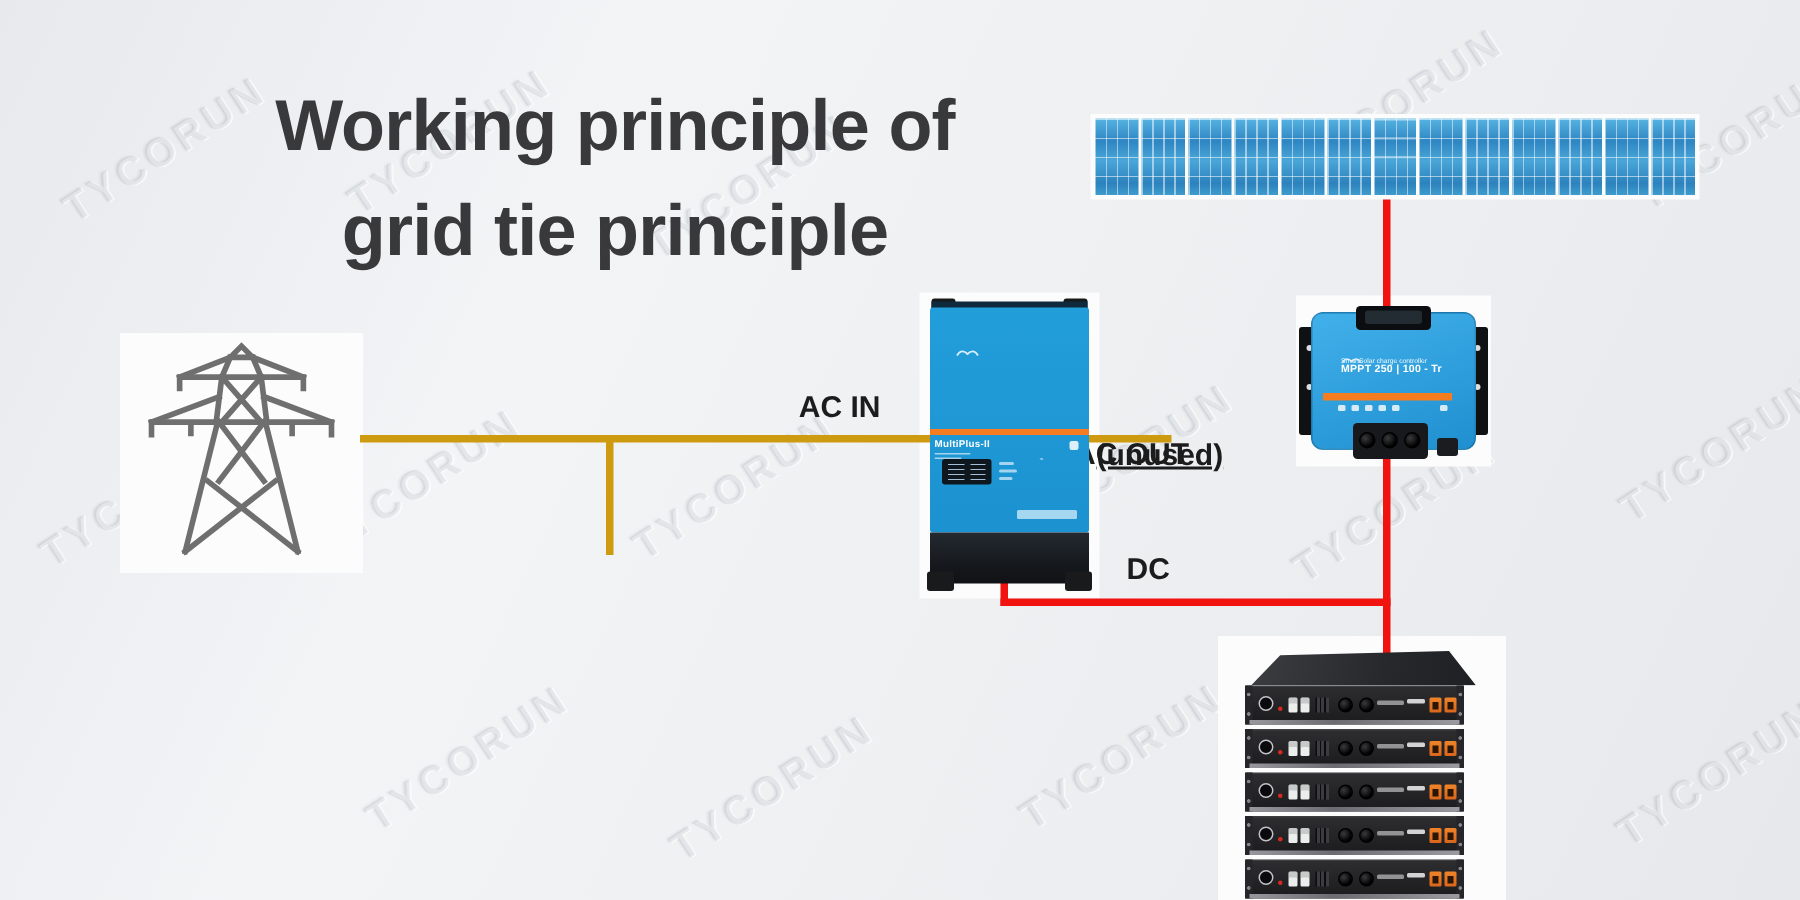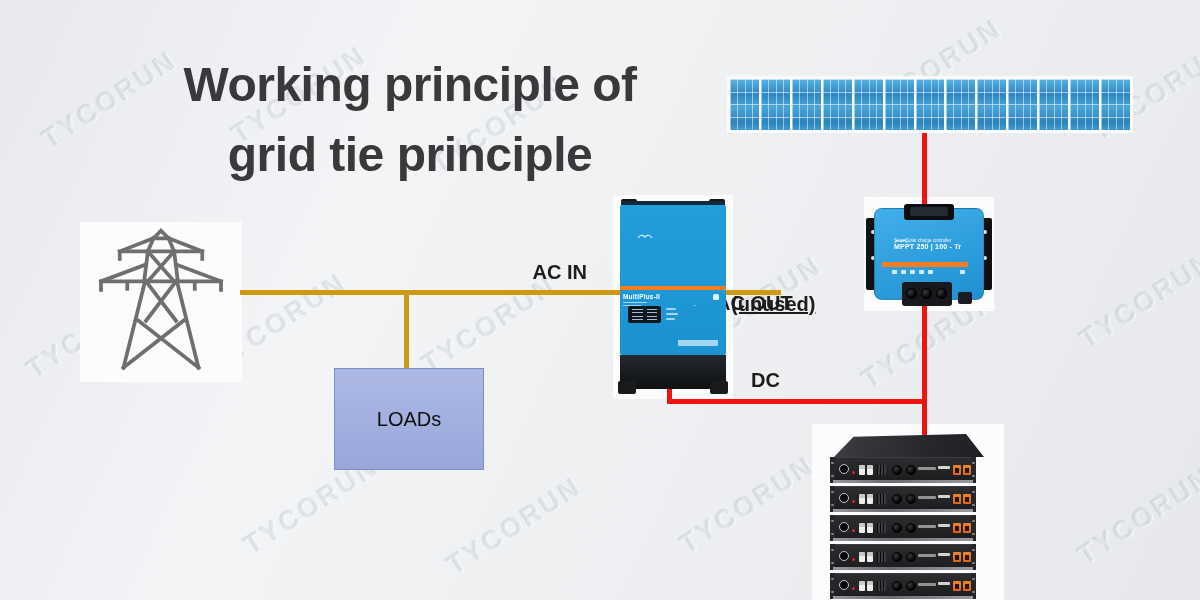--- a/index.html
+++ b/index.html
@@ -168,23 +168,20 @@
   <div class="abs wire-dc" style="left:922px;top:133px;width:5px;height:73px;"></div>
   <div class="abs wire-dc" style="left:922px;top:296px;width:5px;height:152px;"></div>
   <div class="abs wire-dc" style="left:667px;top:380px;width:5px;height:24px;"></div>
   <div class="abs wire-dc" style="left:667px;top:399px;width:260px;height:5px;"></div>
 
   <div class="abs lbl" style="left:505px;top:261px;width:82px;text-align:right;">AC IN</div>
   <div class="abs lbl" style="left:716px;top:268px;margin-top:24px;">AC OUT</div>
   <div class="abs lbl" style="left:731px;top:293px;text-decoration:underline;">(unused)</div>
   <div class="abs lbl" style="left:751px;top:369px;">DC</div>
 
-  <div class="abs loads">
-    <span>LOADs</span>
-  </div>
 
   <div class="abs inv">
     <div class="abs cap" style="left:6px;"></div>
     <div class="abs cap" style="left:94px;"></div>
     <div class="abs topstrip"></div>
     <div class="abs body"></div>
     <div class="abs" style="left:22px;top:29px;">
       <svg width="16" height="6" viewBox="0 0 16 6">
           <path class="logo-bird" d="M1,5 Q4,0 8,4 Q12,0 15,5"></path>
         </svg>

